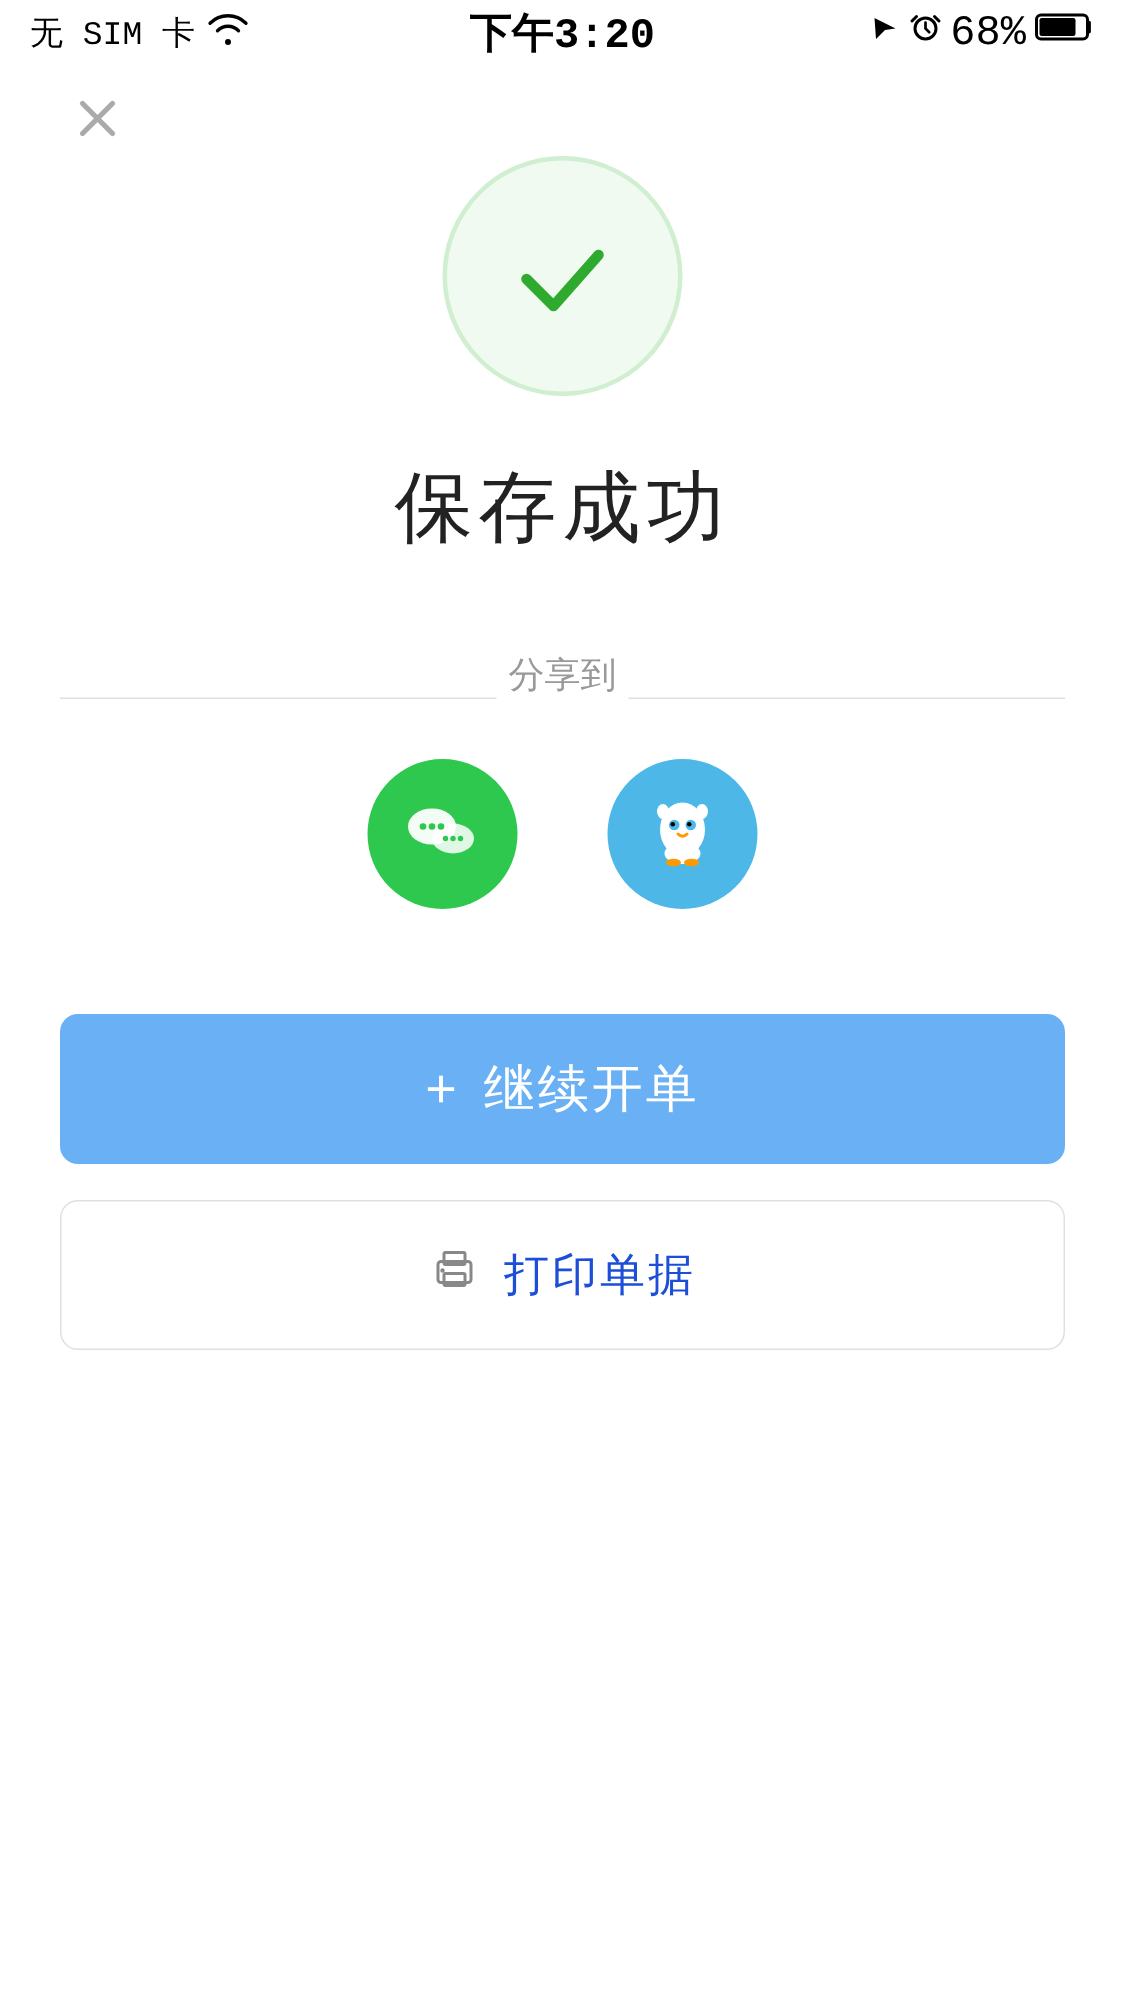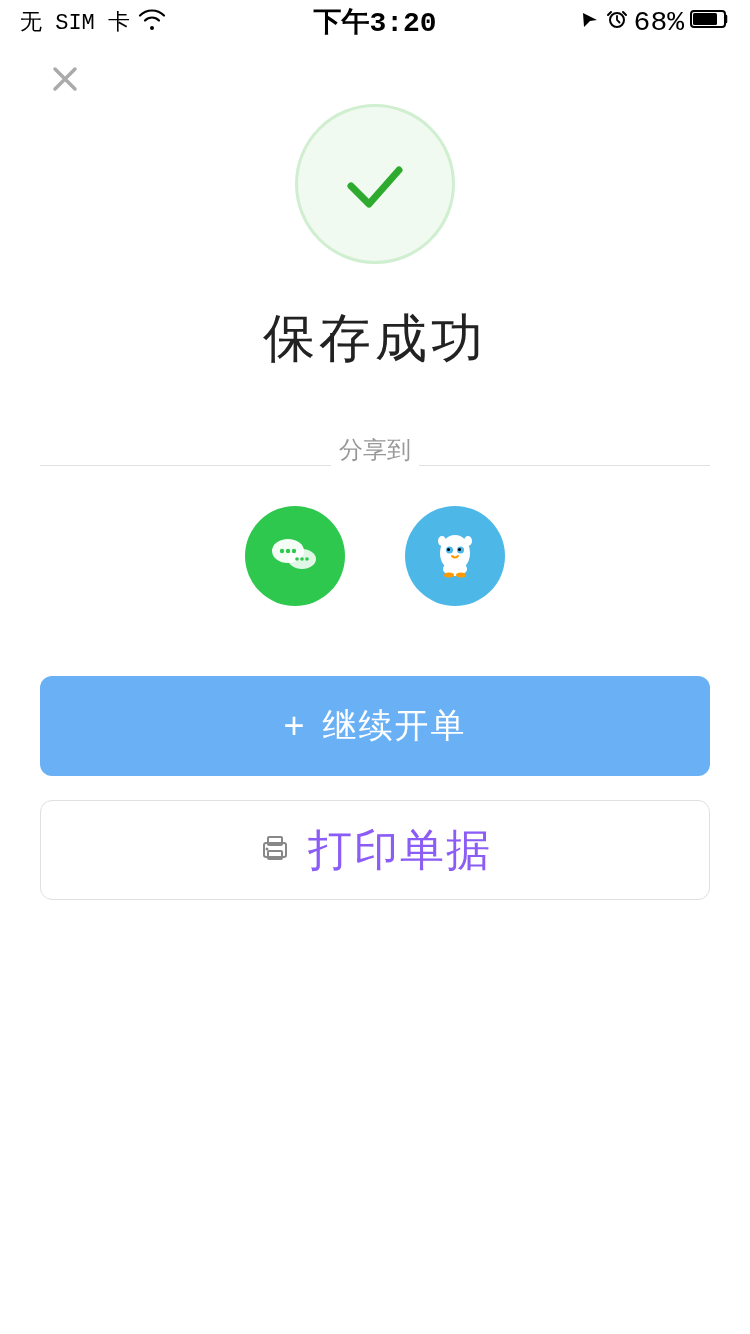--- a/index.html
+++ b/index.html
@@ -157,22 +157,22 @@
       gap: 12px;
       cursor: pointer;
       letter-spacing: 2px;
     }
     .btn-secondary {
       width: 100%;
       height: 100px;
       background: #fff;
       border: 1px solid #e0e0e0;
       border-radius: 12px;
-      font-size: 44px;
-      color: #8b5cf6;
+      font-size: 30px;
+      color: #1d4ed8;
       display: flex;
       align-items: center;
       justify-content: center;
       gap: 16px;
       cursor: pointer;
       letter-spacing: 2px;
     }
   </style>
 </head>
 <body>

